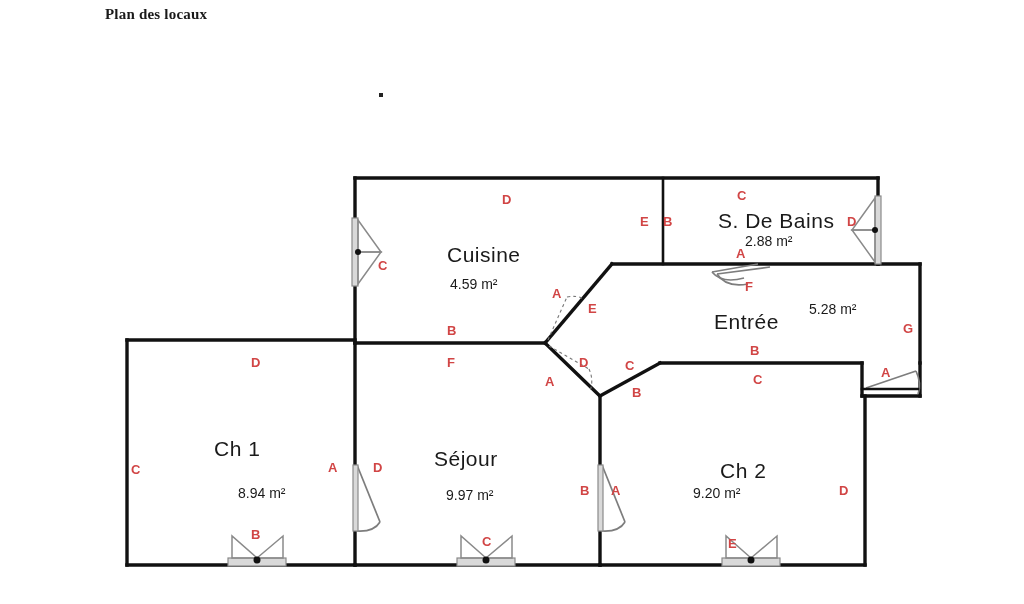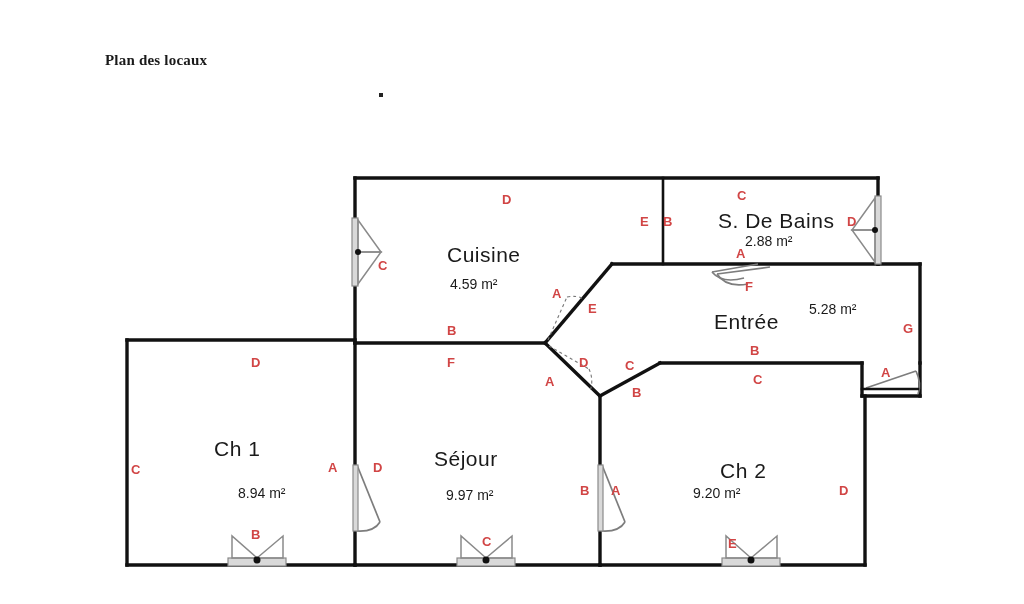--- a/index.html
+++ b/index.html
@@ -16,21 +16,20 @@
   }
   #page-title {
     position: absolute;
     left: 105px;
     top: 6px;
     font-family: "Liberation Serif", serif;
     font-weight: bold;
     font-size: 15px;
     color: #1a1a1a;
     letter-spacing: 0.2px;
-    margin-top: 46px;
   }
   #plan-canvas {
     position: absolute;
     left: 0;
     top: 0;
     width: 1024px;
     height: 604px;
   }
   .room-name {
     font-family: "Liberation Sans", sans-serif;

